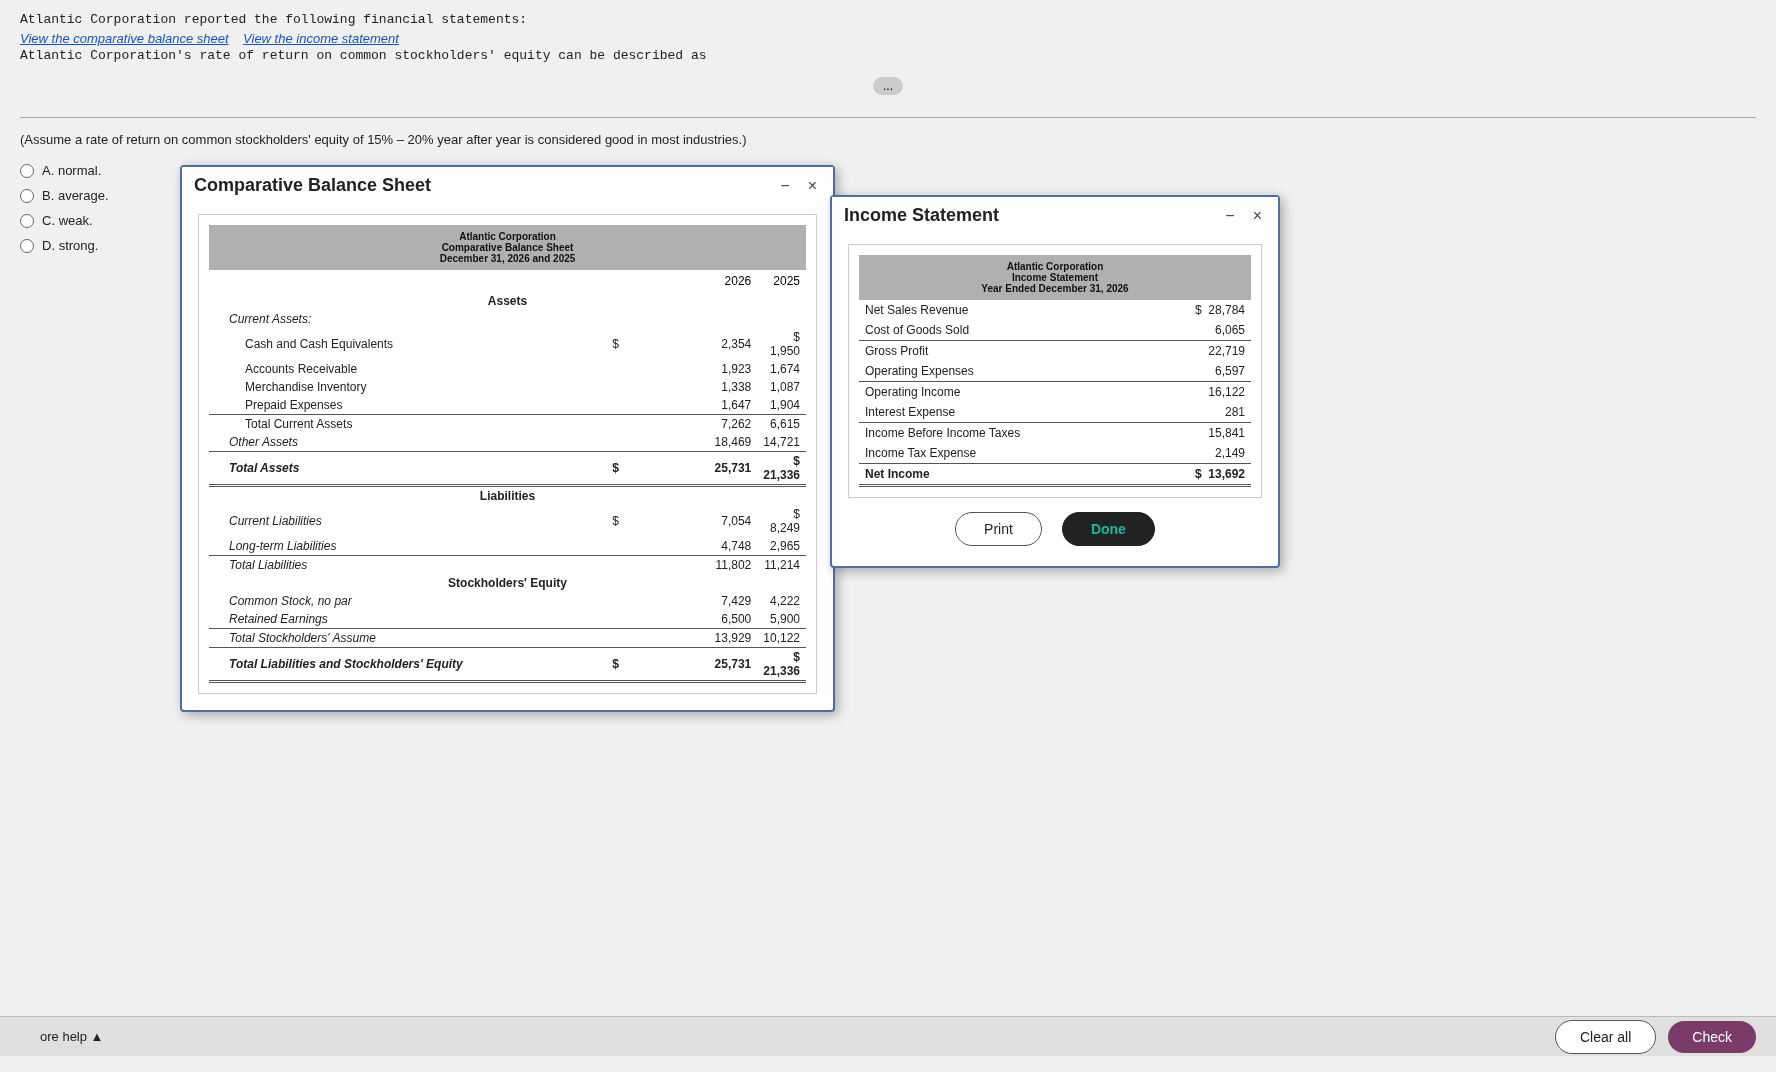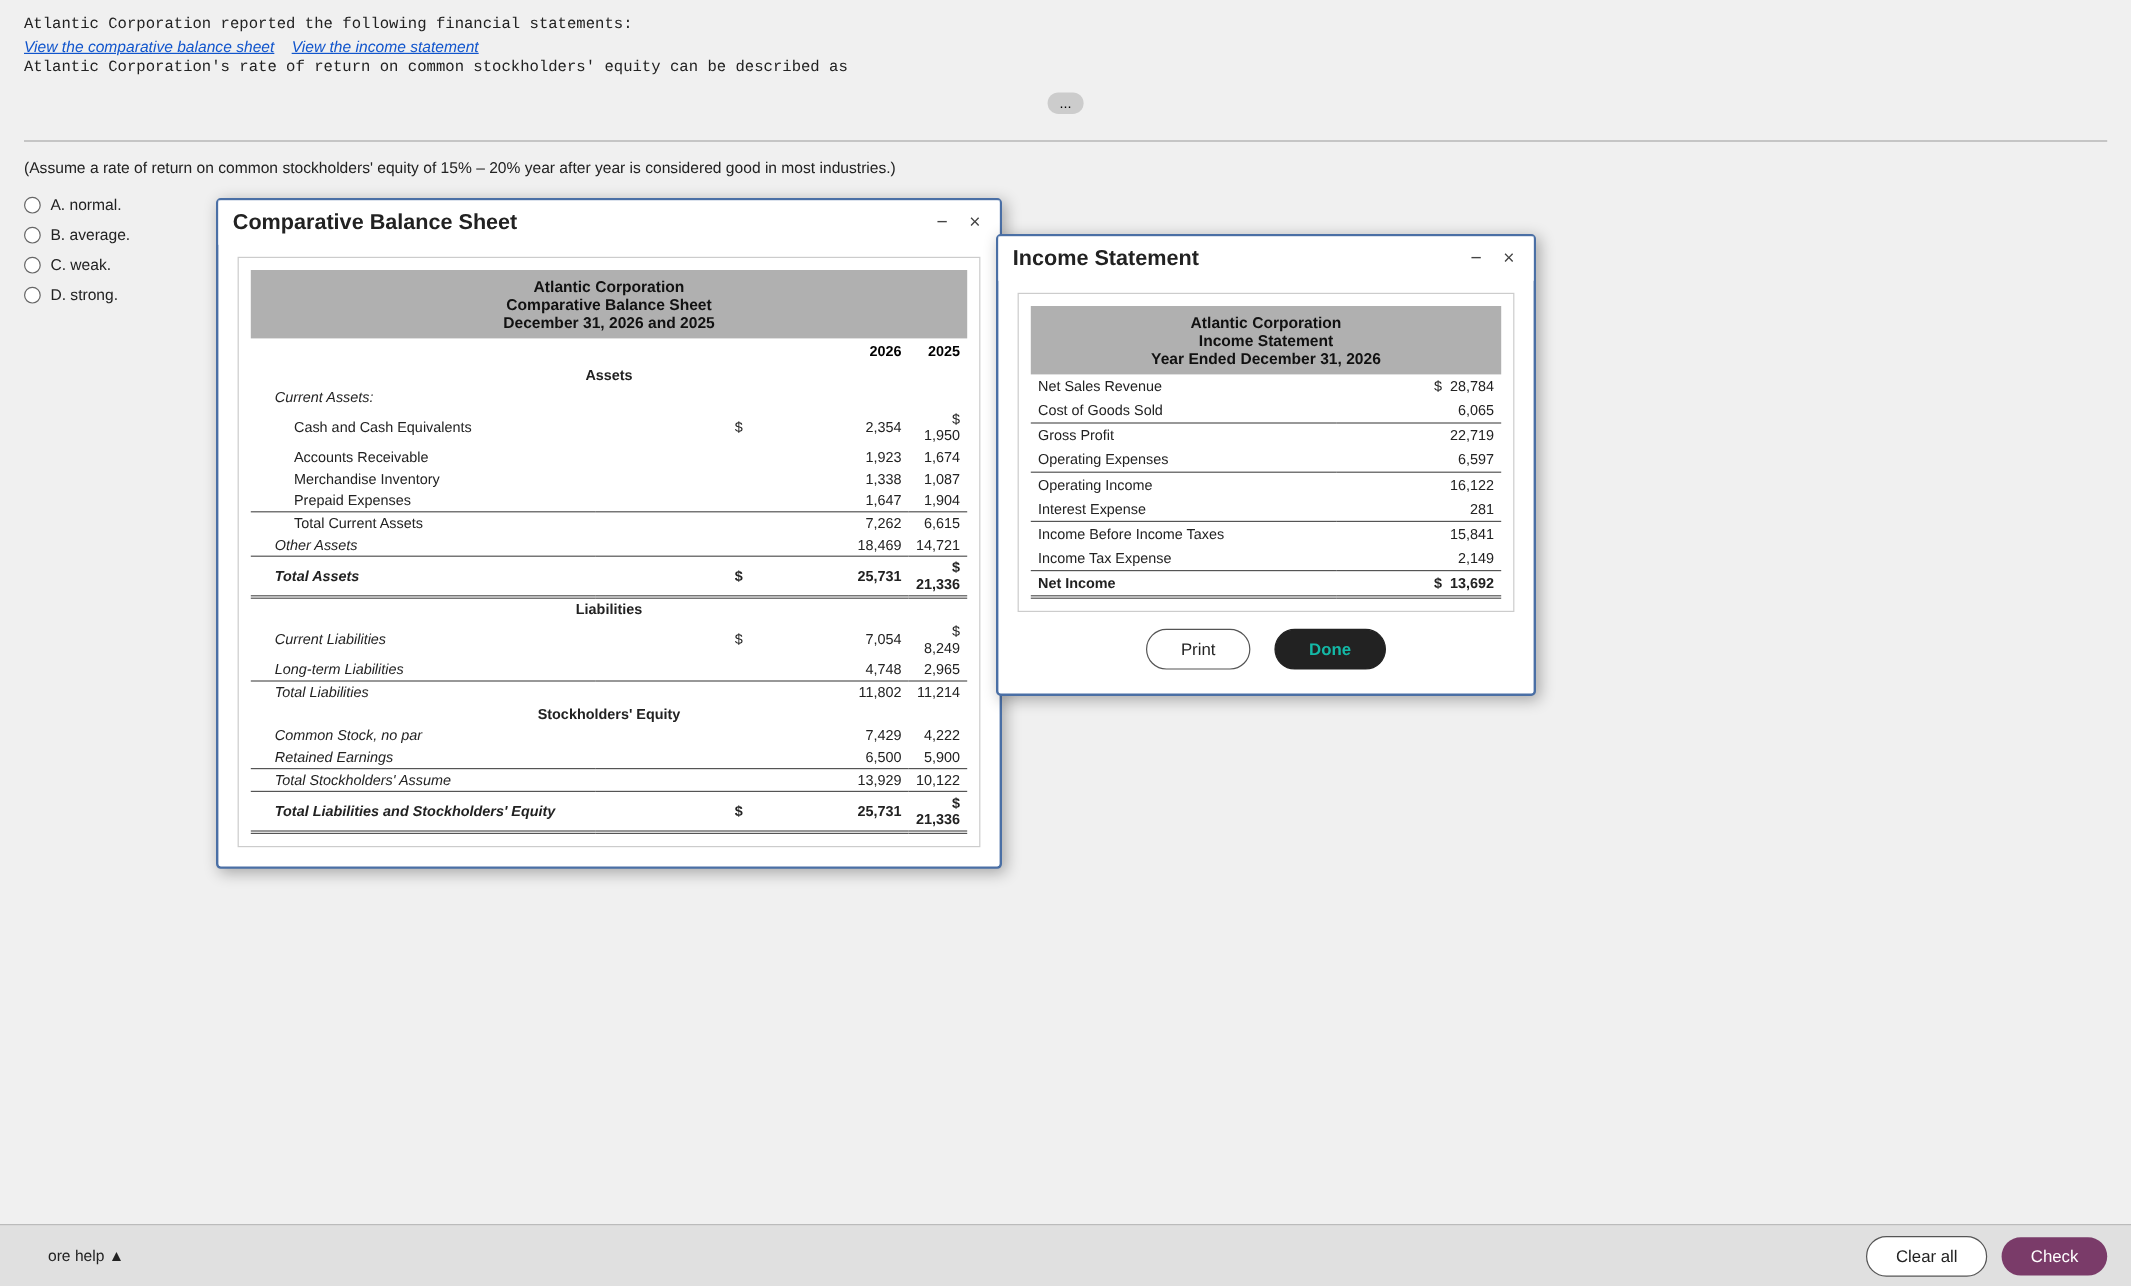--- a/index.html
+++ b/index.html
@@ -130,35 +130,35 @@
       padding: 10px;
     }
 
     .fin-table-header {
       background: #b0b0b0;
       text-align: center;
       padding: 6px 4px;
     }
 
     .fin-table-header div {
-      font-size: 13px;
+      font-size: 10px;
       font-weight: bold;
       color: #111;
     }
 
     .fin-table {
       width: 100%;
       border-collapse: collapse;
       font-size: 12px;
     }
 
     .fin-table th {
       text-align: center;
       padding: 4px 6px;
-      font-weight: bold;
+      font-weight: normal;
       font-size: 12px;
     }
 
     .fin-table td {
       padding: 2px 6px;
       color: #222;
     }
 
     .fin-table .label-col {
       width: 52%;
@@ -215,24 +215,24 @@
     .footer-btn-filled {
       background: #222;
       border: 1.5px solid #222;
       color: #14b8a6;
       font-weight: bold;
     }
 
     
     .bottom-bar {
       position: fixed;
-      bottom: 0;
+      bottom: 16px;
       left: 0;
       right: 0;
-      height: 52px;
+      height: 40px;
       background: #e0e0e0;
       display: flex;
       align-items: center;
       justify-content: flex-end;
       padding: 0 20px;
       gap: 12px;
       border-top: 1px solid #bbb;
     }
 
     .more-help {

